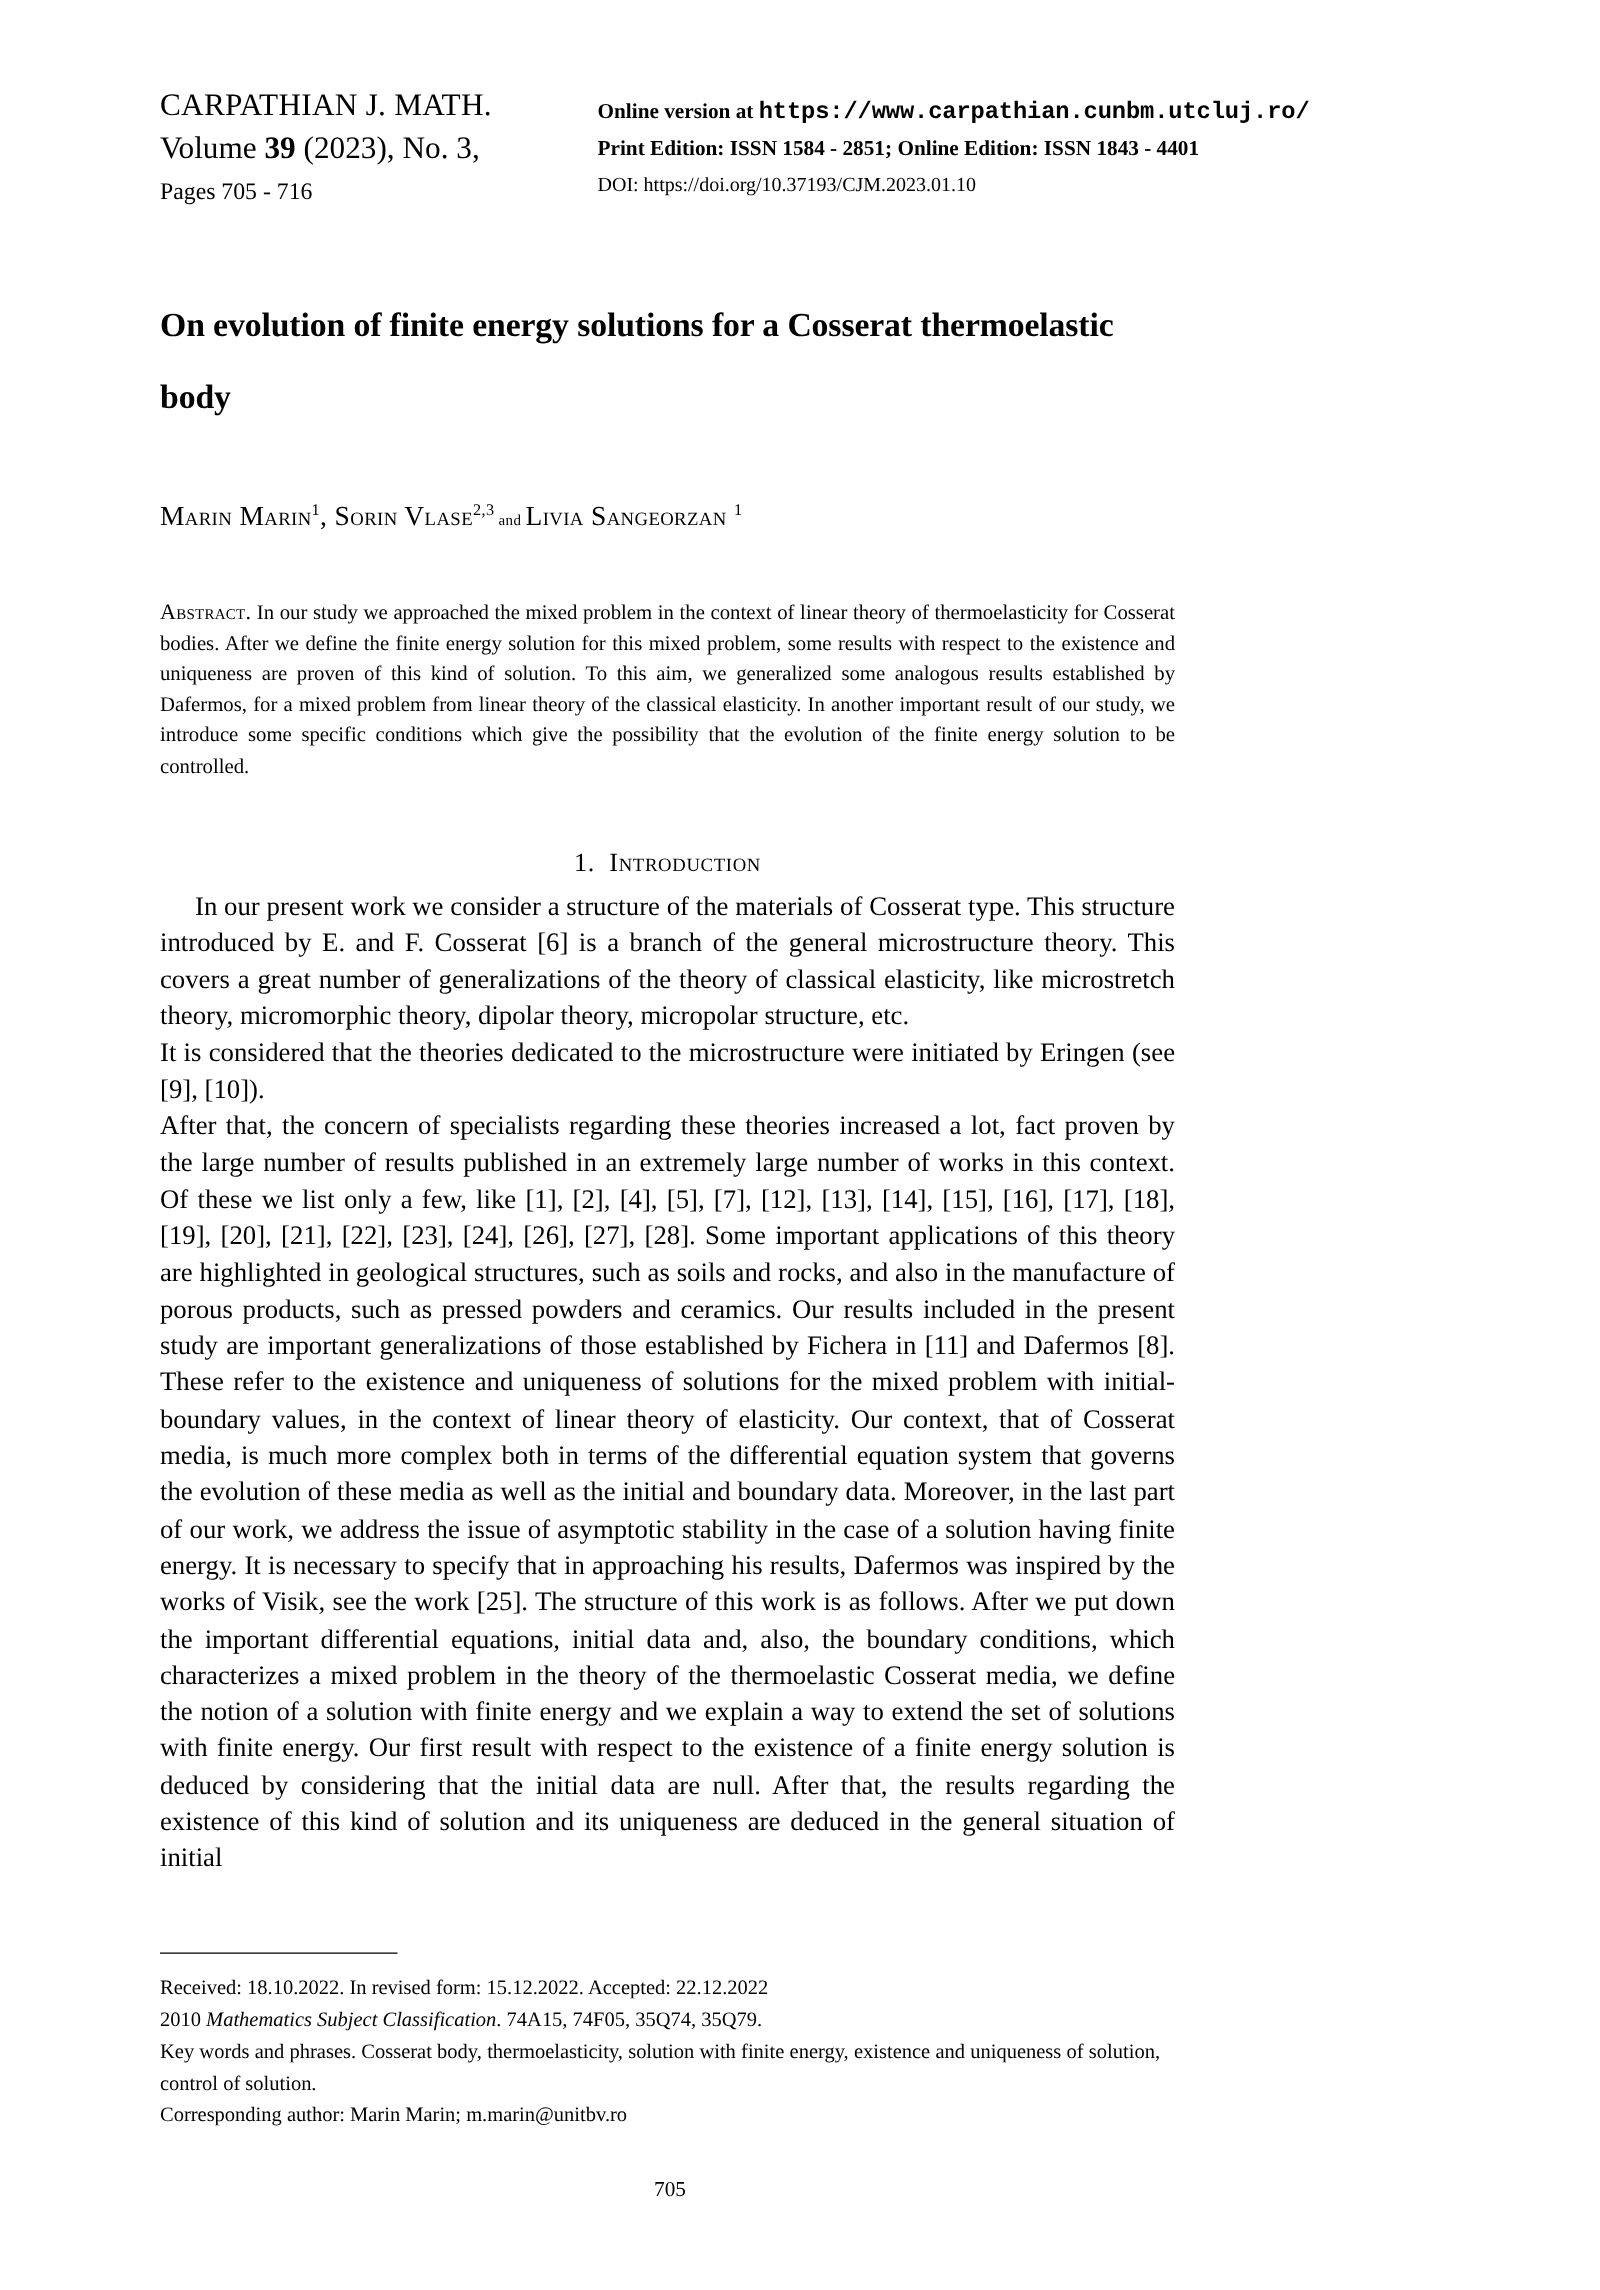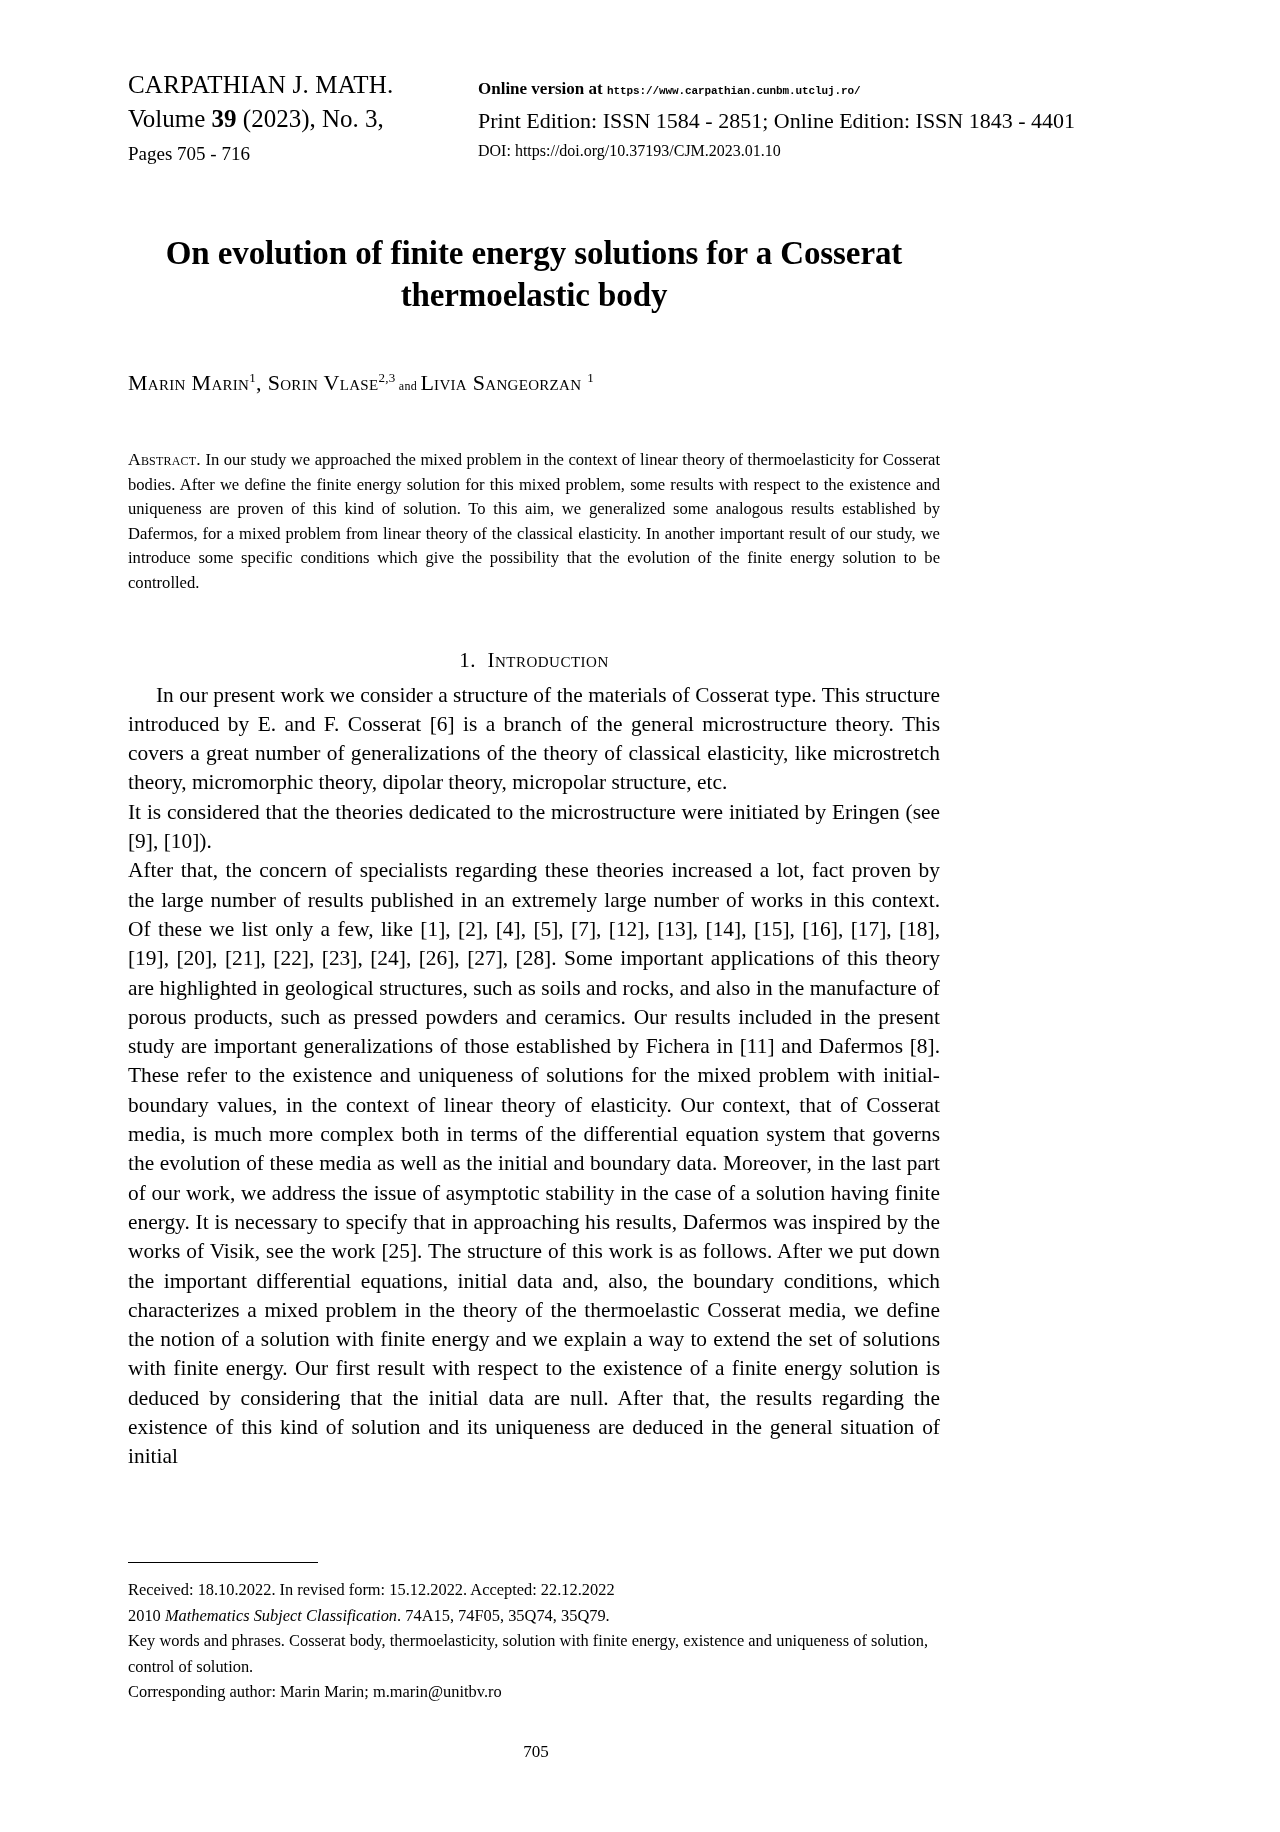--- a/index.html
+++ b/index.html
@@ -52,46 +52,45 @@
     padding-top: 6px;
   }
   .mast-r1 {
     font-size: 17px;
     font-weight: 700;
     line-height: 30px;
     white-space: nowrap;
   }
   .mast-r1 .mono {
     font-family: "Liberation Mono", "DejaVu Sans Mono", monospace;
-    font-size: 11px;
+    font-size: 19px;
     font-weight: 700;
     letter-spacing: -0.1px;
   }
   .mast-r2 {
-    font-size: 22px;
-    font-weight: 400;
+    font-size: 17px;
+    font-weight: 700;
     line-height: 30px;
     white-space: nowrap;
   }
   .mast-r3 {
     font-size: 16px;
     font-weight: 400;
     line-height: 30px;
     white-space: nowrap;
   }
 
   
   .title {
     margin-top: 62px;
-    font-size: 33px;
-    line-height: 42px;
+    font-size: 27px;
+    line-height: 57px;
     font-weight: 700;
     letter-spacing: -0.1px;
     max-width: 880px;
-    text-align: center;
   }
 
   
   .authors {
     margin-top: 52px;
     font-size: 22px;
     line-height: 30px;
     font-variant: small-caps;
     letter-spacing: .3px;
   }

